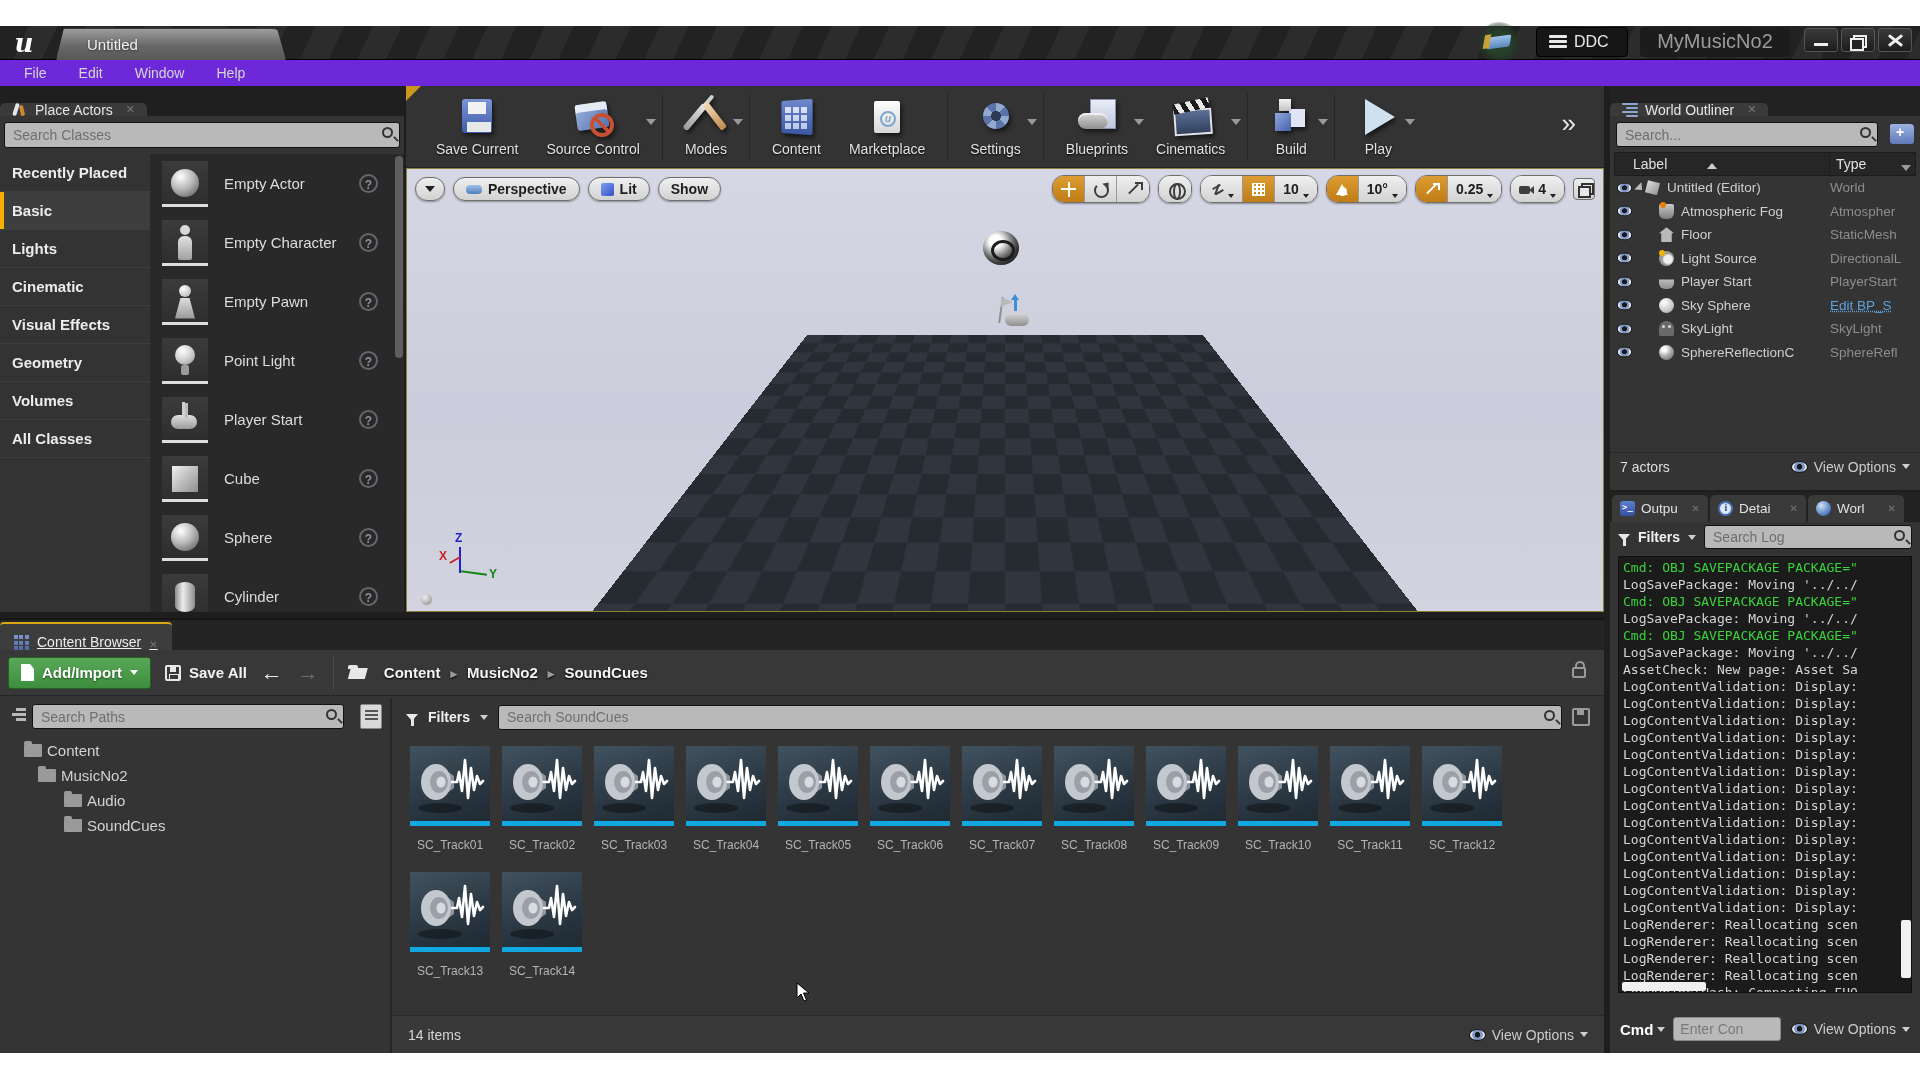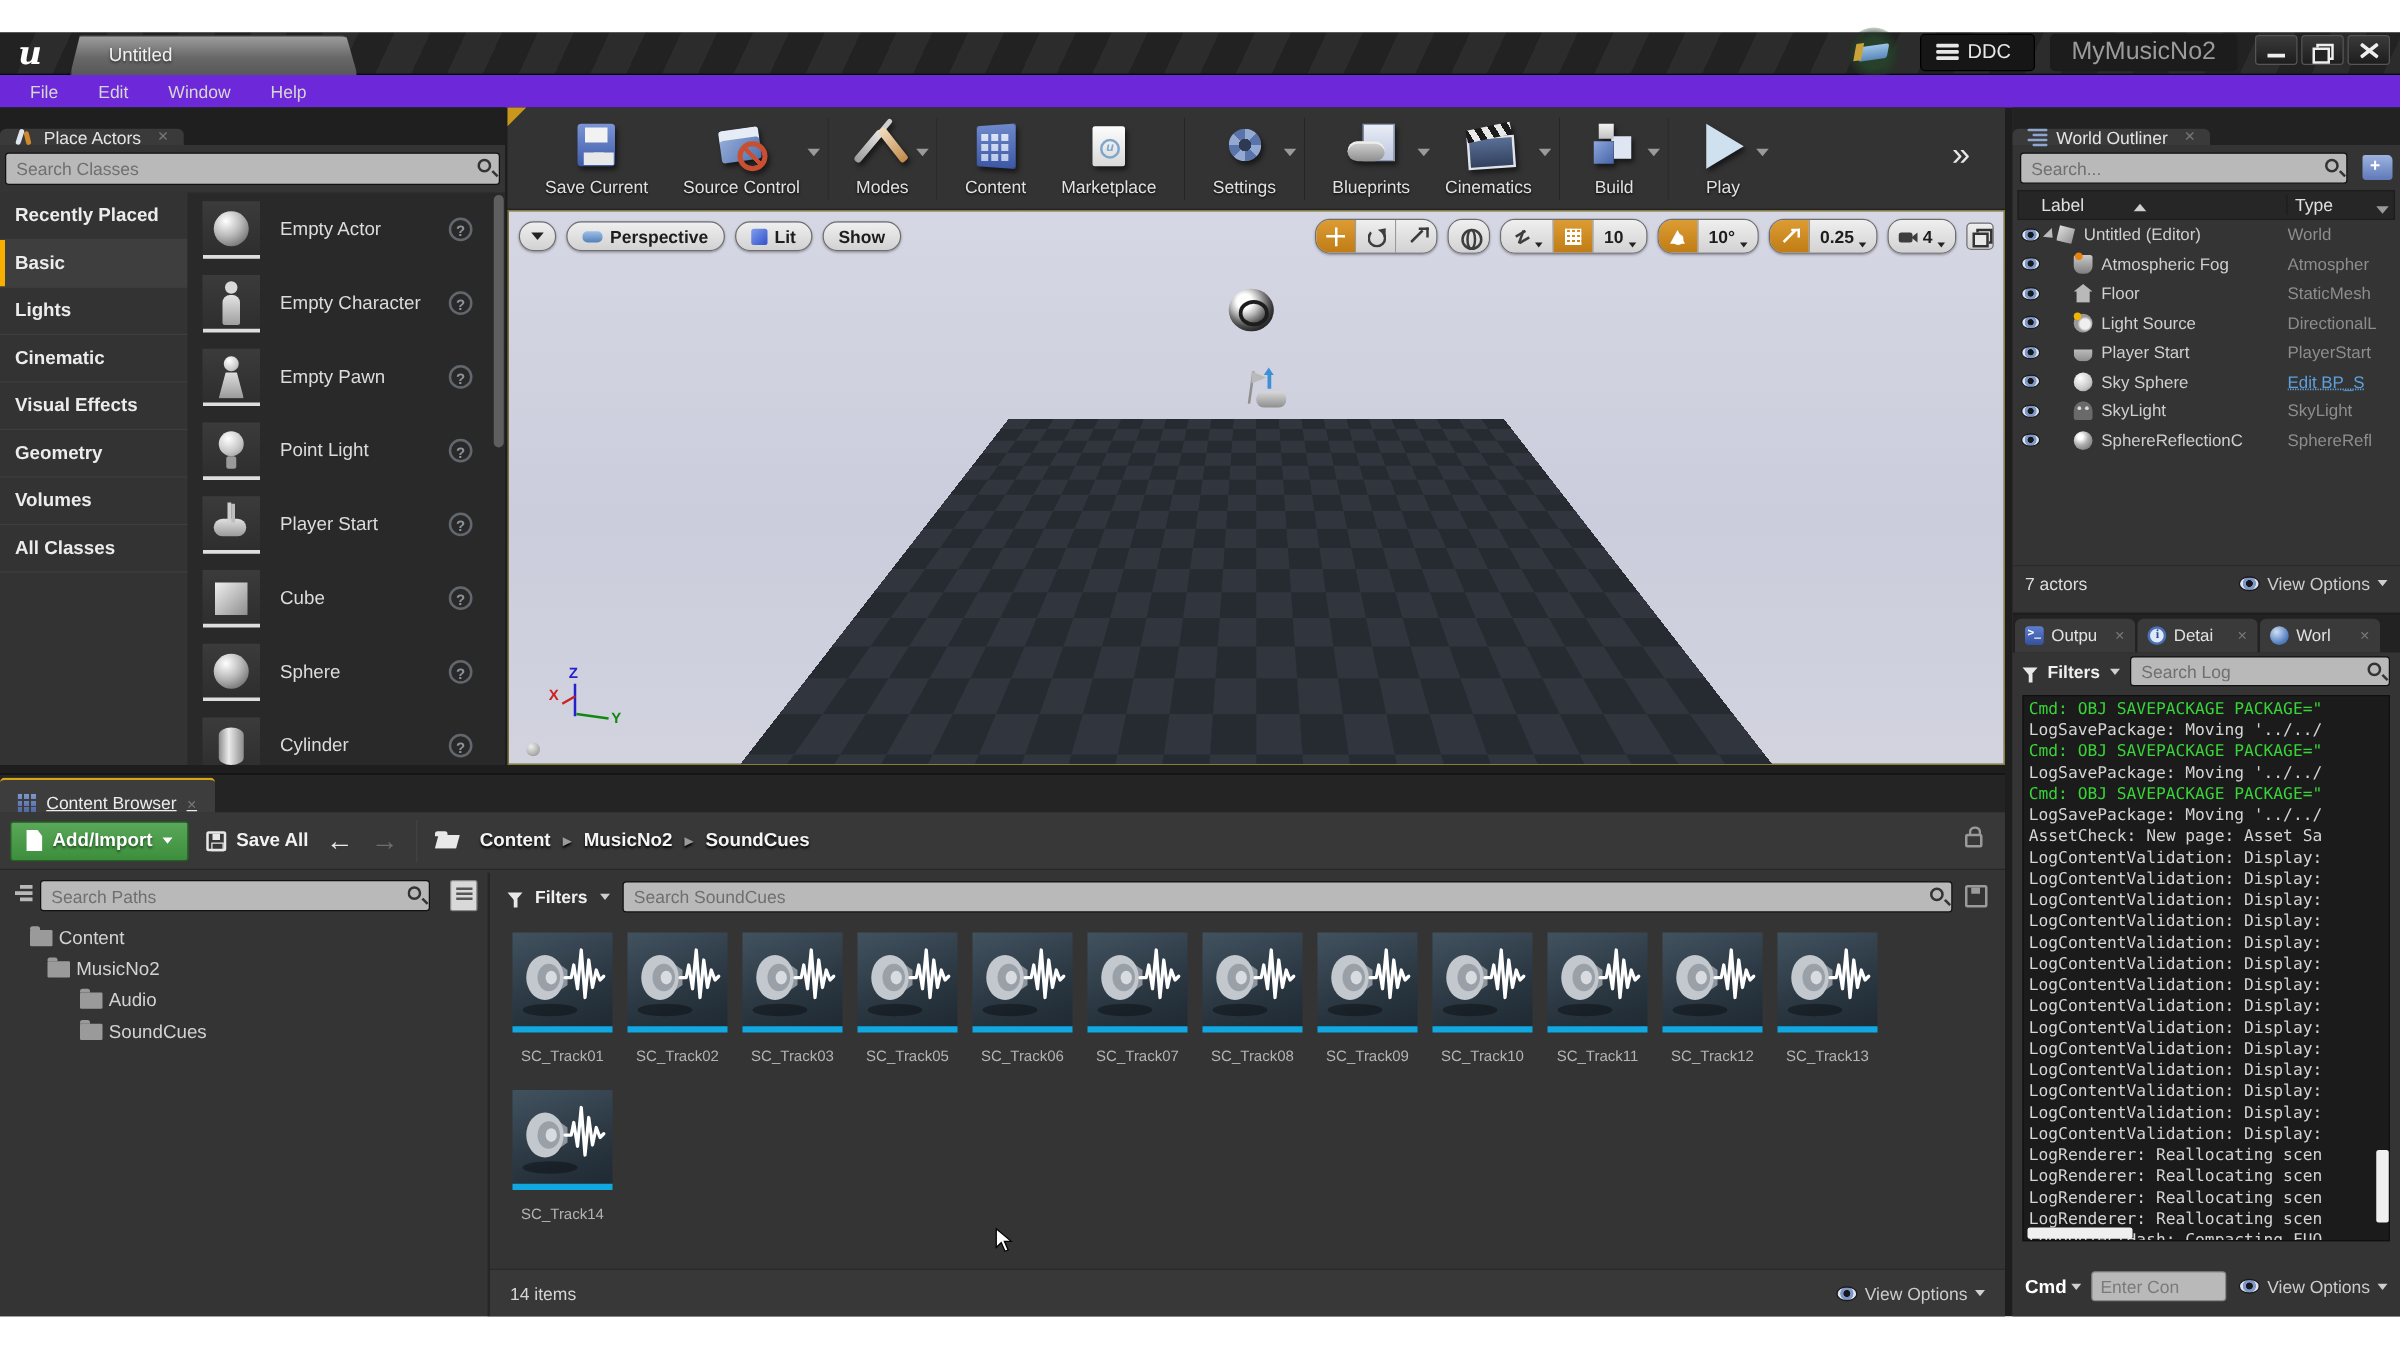--- a/index.html
+++ b/index.html
@@ -892,20 +892,33 @@
                   <polygon points="30,20 44,30 44,42 30,52" fill="#8d949c"></polygon>
                   <ellipse cx="26" cy="36" rx="15" ry="18" fill="#c3c8ce"></ellipse>
                   <ellipse cx="29" cy="36" rx="9" ry="11" fill="#9aa0a8"></ellipse>
                   <ellipse cx="31" cy="36" rx="4.5" ry="5.5" fill="#d8dce1"></ellipse>
                   <polyline points="42,36 47,36 49,26 52,45 55,14 58,52 61,22 64,44 67,30 70,38 73,35" fill="none" stroke="#ffffff" stroke-width="2.6" stroke-linejoin="round" stroke-linecap="round"></polyline>
                 </svg>
               </div>
               <div class="asset-lbl">SC_Track03</div>
             </div>
 
+            <div class="asset">
+              <div class="asset-icon">
+                <svg width="80" height="75" viewBox="0 0 80 75">
+                  <ellipse cx="30" cy="62" rx="22" ry="5" fill="rgba(0,0,0,.35)"></ellipse>
+                  <polygon points="30,20 44,30 44,42 30,52" fill="#8d949c"></polygon>
+                  <ellipse cx="26" cy="36" rx="15" ry="18" fill="#c3c8ce"></ellipse>
+                  <ellipse cx="29" cy="36" rx="9" ry="11" fill="#9aa0a8"></ellipse>
+                  <ellipse cx="31" cy="36" rx="4.5" ry="5.5" fill="#d8dce1"></ellipse>
+                  <polyline points="42,36 47,36 49,26 52,45 55,14 58,52 61,22 64,44 67,30 70,38 73,35" fill="none" stroke="#ffffff" stroke-width="2.6" stroke-linejoin="round" stroke-linecap="round"></polyline>
+                </svg>
+              </div>
+              <div class="asset-lbl">SC_Track04</div>
+            </div>
 
             <div class="asset">
               <div class="asset-icon">
                 <svg width="80" height="75" viewBox="0 0 80 75">
                   <ellipse cx="30" cy="62" rx="22" ry="5" fill="rgba(0,0,0,.35)"></ellipse>
                   <polygon points="30,20 44,30 44,42 30,52" fill="#8d949c"></polygon>
                   <ellipse cx="26" cy="36" rx="15" ry="18" fill="#c3c8ce"></ellipse>
                   <ellipse cx="29" cy="36" rx="9" ry="11" fill="#9aa0a8"></ellipse>
                   <ellipse cx="31" cy="36" rx="4.5" ry="5.5" fill="#d8dce1"></ellipse>
                   <polyline points="42,36 47,36 49,26 52,45 55,14 58,52 61,22 64,44 67,30 70,38 73,35" fill="none" stroke="#ffffff" stroke-width="2.6" stroke-linejoin="round" stroke-linecap="round"></polyline>

